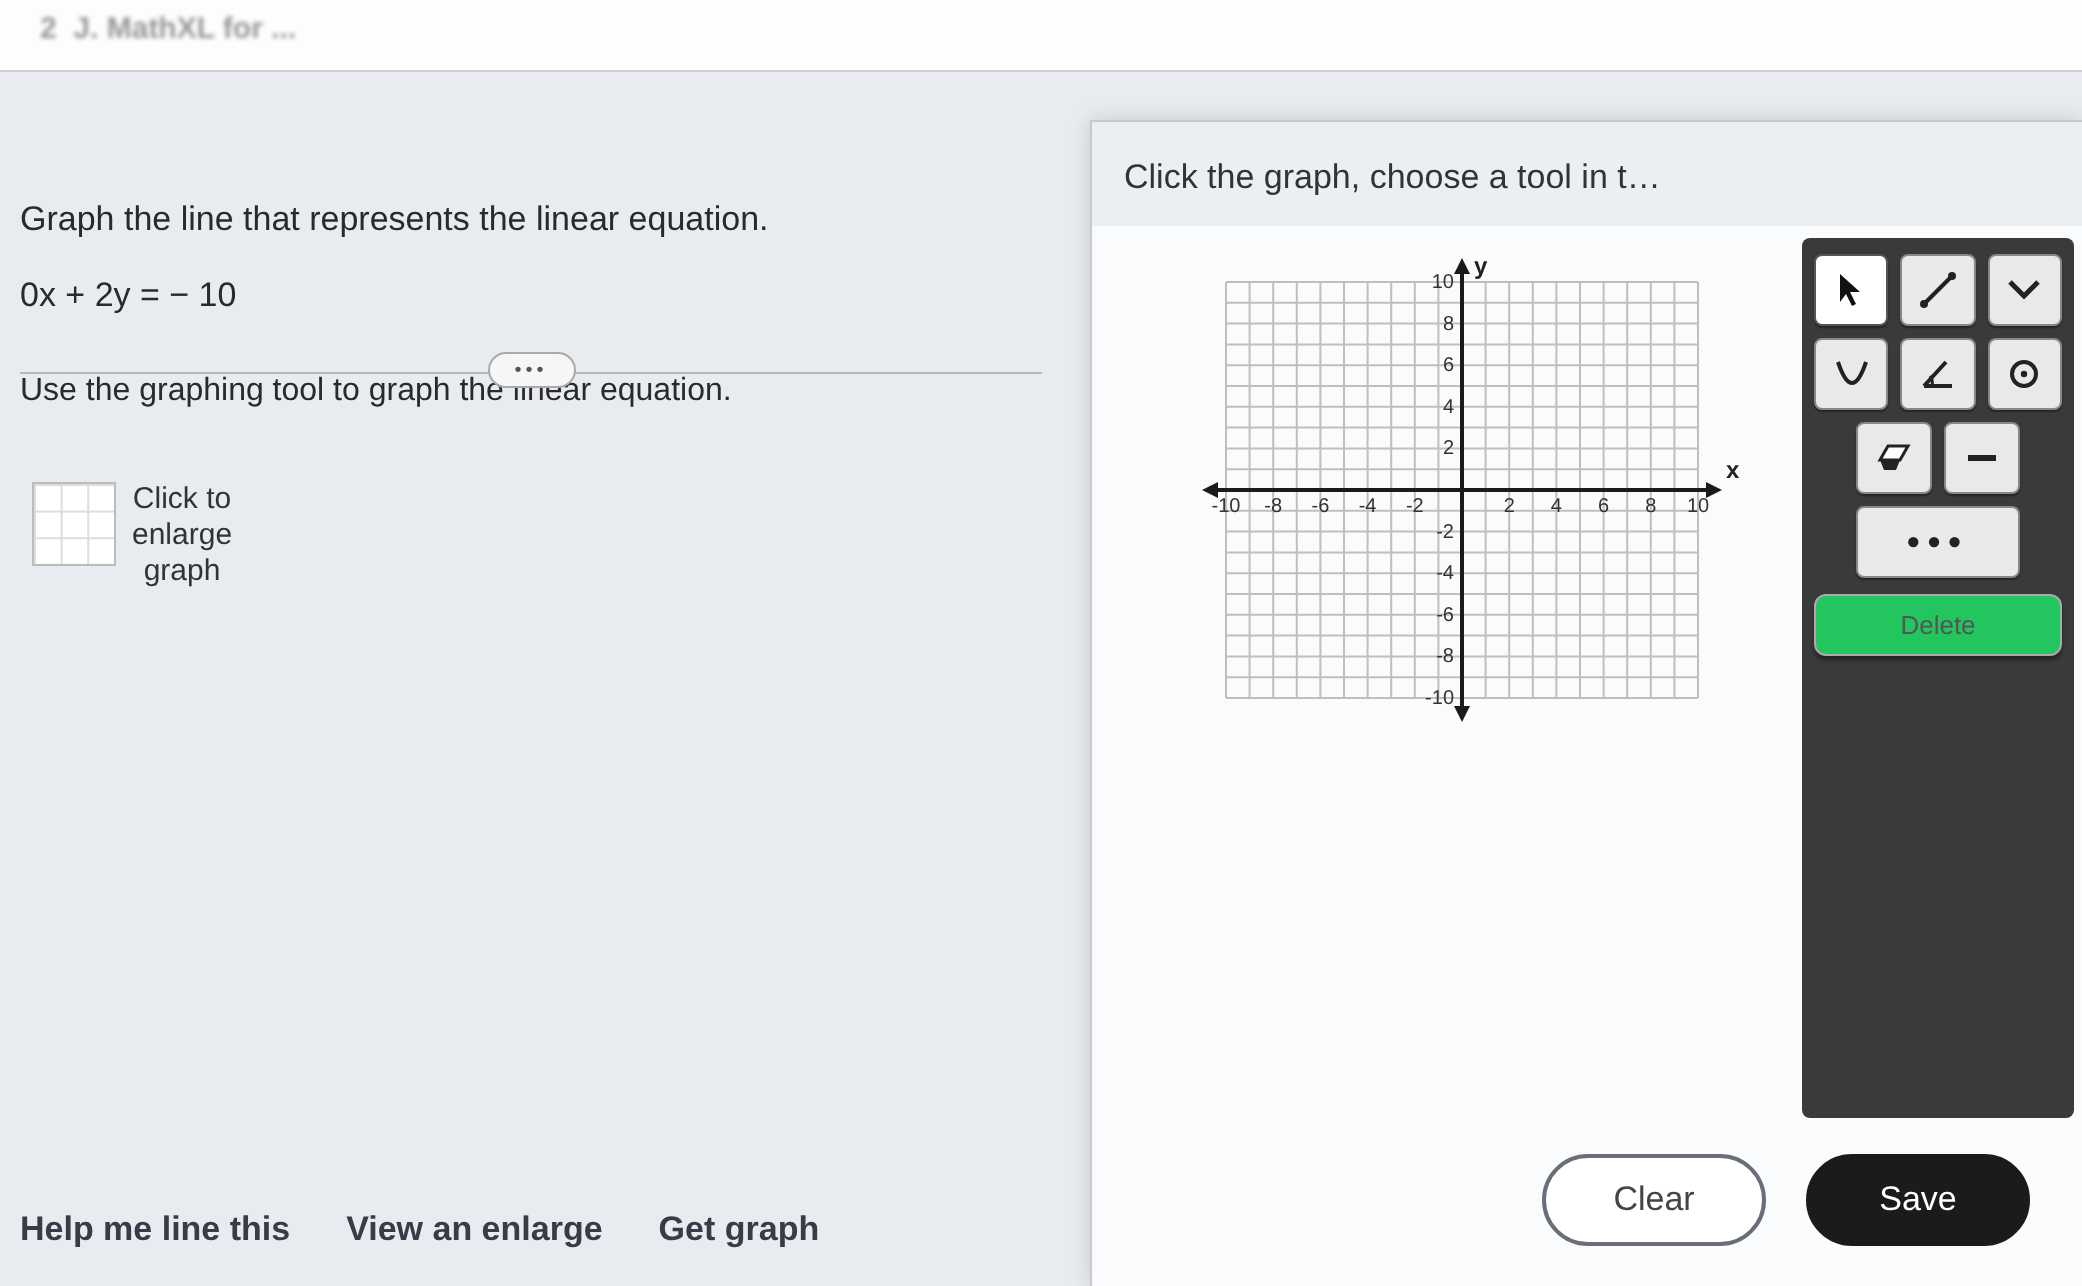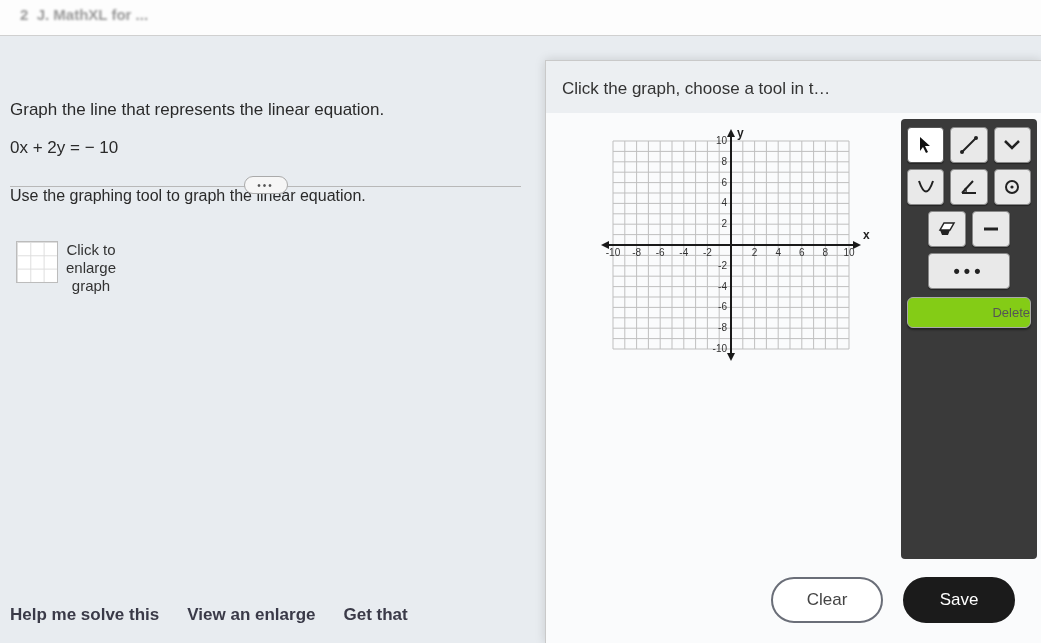--- a/index.html
+++ b/index.html
@@ -136,27 +136,27 @@
       border: 1px solid #888;
       border-radius: 4px;
       box-shadow: 0 1px 1px rgba(0,0,0,.4);
       display: flex; align-items: center; justify-content: center;
       cursor: pointer;
       font-size: 18px; color: #222;
     }
     .tool-btn svg { display:block; }
     .tool-btn.active { background: #fff; border-color: #555; box-shadow: inset 0 0 0 1px #fff, 0 1px 1px rgba(0,0,0,.4); }
     .action-btn {
-      background: #84cc16;
+      background: #22c55e;
       color: #555;
       border: 1px solid #aaa;
       border-radius: 6px;
       padding: 7px 0;
       font-size: 13px;
-      text-align: right;
+      text-align: center;
       cursor: pointer;
       box-shadow: 0 2px 2px rgba(0,0,0,.4);
     }
 
     .panel-footer {
       padding: 12px 26px 20px;
       display: flex;
       justify-content: flex-end;
       gap: 20px;
     }
@@ -190,23 +190,23 @@
       </div>
       <div class="instruction">Use the graphing tool to graph the linear equation.</div>
       <div class="enlarge-wrap">
         <div class="thumb"></div>
         <div class="enlarge-text" style="white-space:pre-line;">Click to
 enlarge
 graph</div>
       </div>
     </div>
     <div class="bottom-links">
-      <span>Help me solve this</span>
+      <span>Help me line this</span>
       <span>View an enlarge</span>
-      <span>Get that</span>
+      <span>Get graph</span>
     </div>
   </div>
 
   <div class="right-panel">
     <div class="panel-title">Click the graph, choose a tool in t…</div>
     <div class="panel-mid">
       <div class="graph-area">
         <svg class="graph" id="graph-svg" width="290" height="240" viewBox="0 0 290 240">
             <g class="graph-grid">
               <line x1="32" y1="222" x2="32" y2="14"></line>

